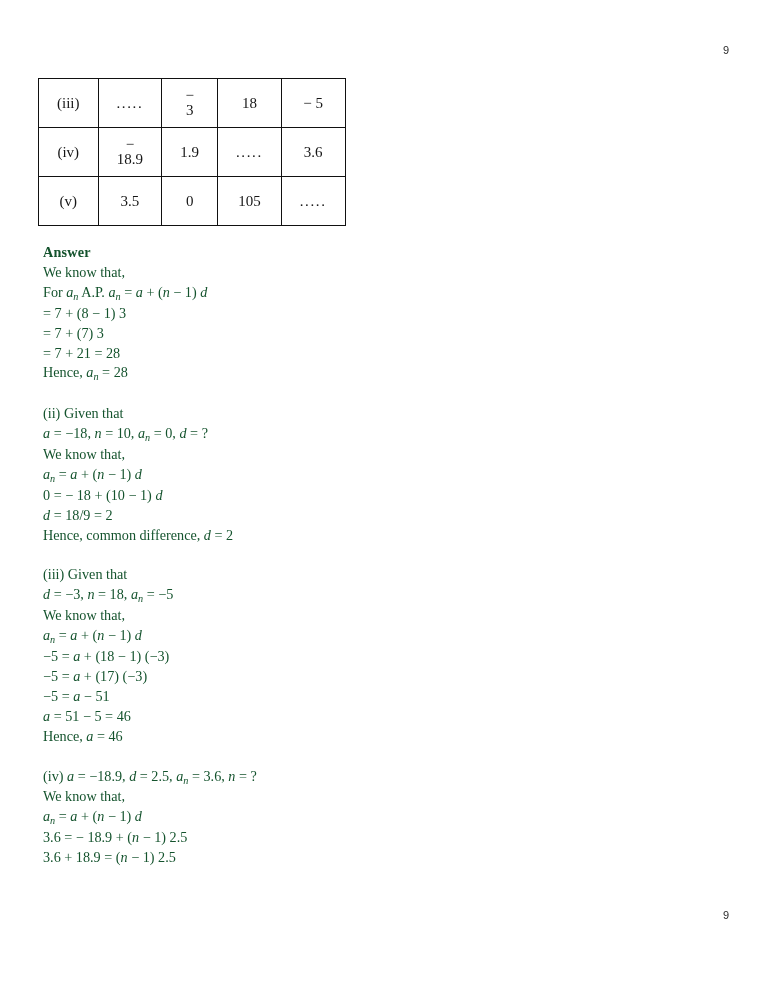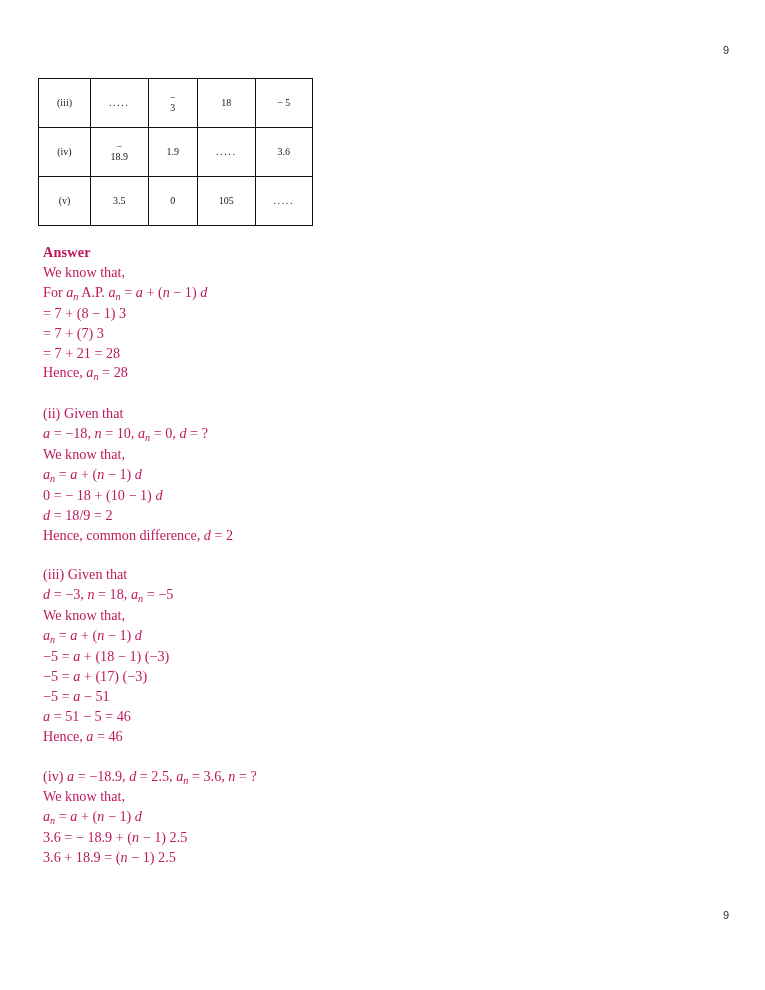--- a/index.html
+++ b/index.html
@@ -38,21 +38,21 @@
     left: 38px;
     top: 78px;
     border-collapse: collapse;
     table-layout: fixed;
   }
   .ap-table td {
     border: 1.6px solid #111111;
     height: 48px;
     text-align: center;
     vertical-align: middle;
-    font-size: 10px;
+    font-size: 15px;
     font-family: "Liberation Serif", "DejaVu Serif", serif;
     color: #161616;
     padding: 0 18px;
     line-height: 1;
   }
   .col-label  { width: 38px; }
   .col-a      { width: 53px; }
   .col-d      { width: 37px; }
   .col-n      { width: 38px; }
   .col-an     { width: 41px; }
@@ -66,21 +66,21 @@
   }
 
   
   .answer-body {
     position: absolute;
     left: 43px;
     top: 243px;
     width: 420px;
     font-size: 14.2px;
     line-height: 19.9px;
-    color: #be185d;
+    color: #14532d;
   }
   .answer-heading {
     font-weight: bold;
     font-size: 14.2px;
     letter-spacing: 0.2px;
   }
   .ln {
     white-space: nowrap;
   }
   .blockgap {

